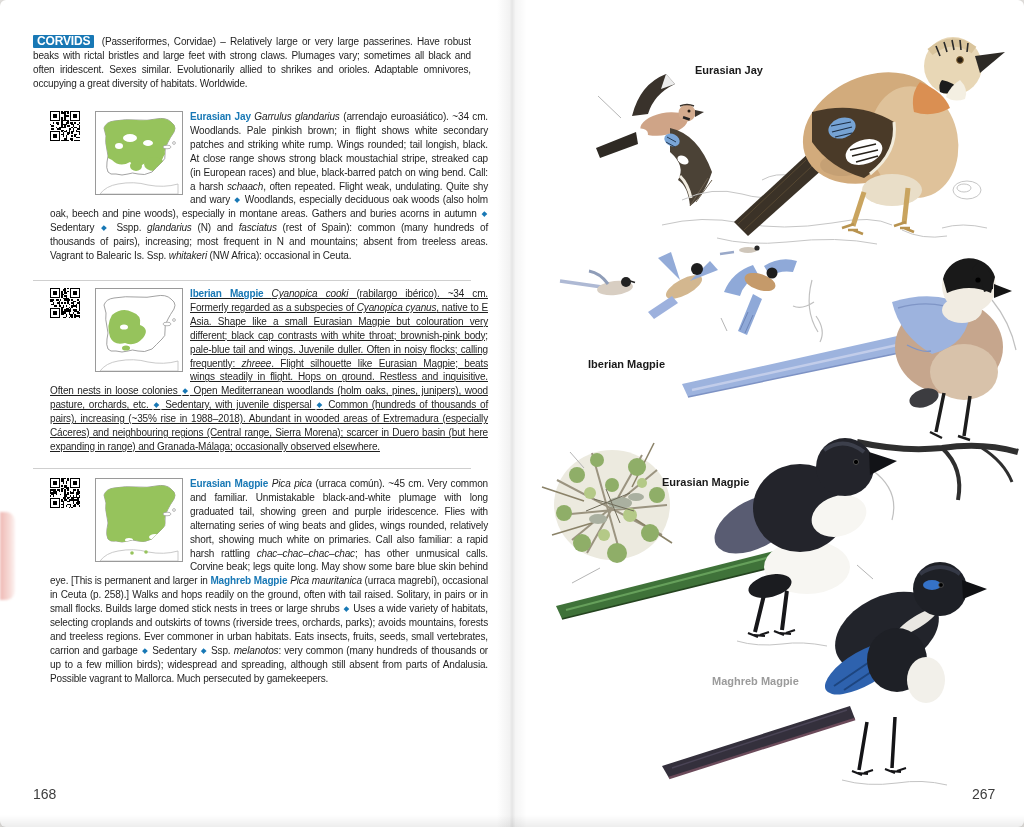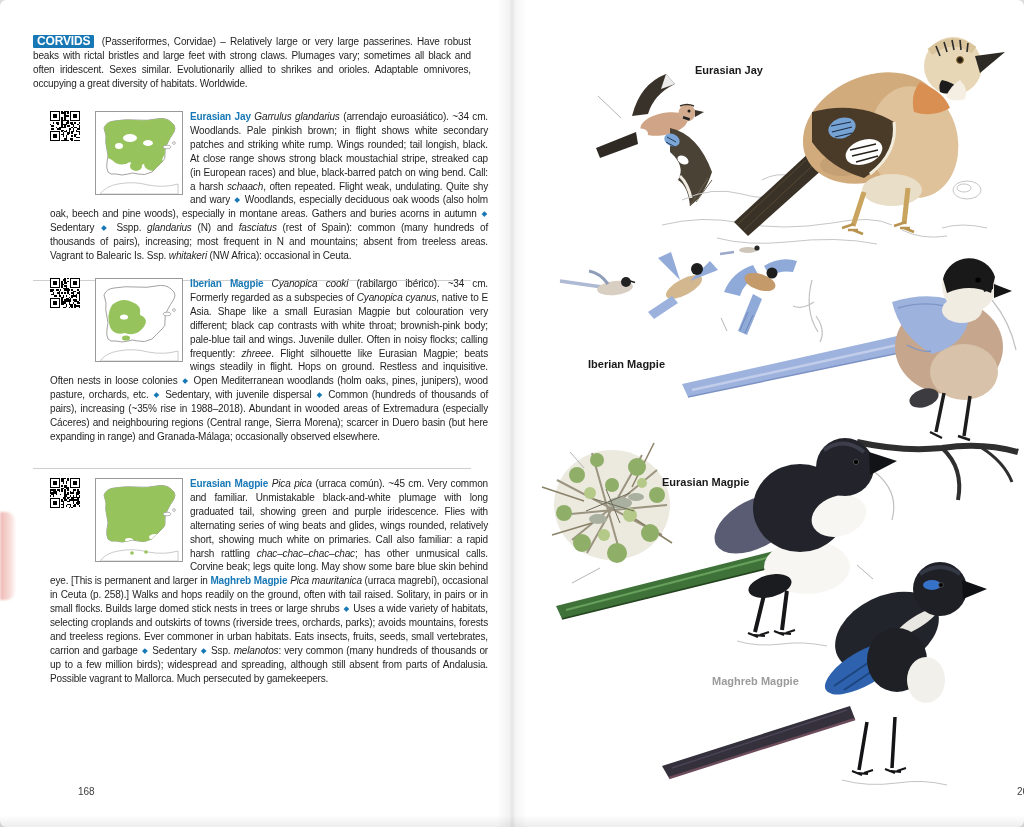--- a/index.html
+++ b/index.html
@@ -13,31 +13,31 @@
   
   .txt{margin:0;font-size:10px;line-height:13.9px;letter-spacing:-0.15px;text-align:justify;}
   .sg-p{}
   .sg-h{color:#1878b5;font-weight:bold;}
   .sg-i{font-style:italic;}
   .sg-d{color:#1878b5;font-size:7.5px;vertical-align:1px;padding:0 1px;}
   .badge{display:inline-block;background:#1878b5;color:#fff;font-weight:bold;
          font-size:12px;line-height:12px;padding:0 4px 1px;margin-right:3px;border-radius:1px;}
   .intro{position:absolute;left:33px;top:35px;width:438px;}
   .species{position:absolute;left:33px;width:438px;margin-left:17px;}
-  .sp1{top:110px;} .sp2{top:277px;} .sp3{top:477px;}
+  .sp1{top:110px;} .sp2{top:287px;text-decoration:underline;} .sp3{top:477px;}
   .media{float:left;width:130px;height:90px;margin:1px 10px 2px 0;display:flex;gap:15px;align-items:flex-start;}
   .qr{width:30px;height:30px;background:#fff;flex:0 0 30px;}
   .qr svg{width:100%;height:100%;display:block;}
   .map{width:86px;height:82px;border:1px solid #9a9a9a;background:#fff;box-sizing:content-box;}
   .map svg{width:86px;height:82px;display:block;}
   .rule{position:absolute;left:33px;width:438px;height:1px;background:#cfcfcf;}
   .rule1{top:280px;} .rule2{top:468px;}
   .tab-pink{position:absolute;left:0;top:512px;width:15px;height:88px;border-radius:0 9px 9px 0;
             background:linear-gradient(to right,#efb9b4,#f7dcd8 65%,#fdf4f3);filter:blur(1.2px);}
-  .pagenum{position:absolute;top:786px;font-size:10px;color:#3d3d3d;margin-left:45px;}
+  .pagenum{position:absolute;top:786px;font-size:14px;color:#3d3d3d;}
   .pn-left{left:33px;} .pn-right{left:972px;}
   
   .plate{position:absolute;left:512px;top:0;width:512px;height:827px;pointer-events:none;}
   .bird-label{position:absolute;font-size:11px;font-weight:bold;color:#1a1a1a;white-space:nowrap;}
   .lbl-jay{left:695px;top:64px;}
   .lbl-iberian{left:588px;top:358px;}
   .lbl-magpie{left:662px;top:476px;}
   .lbl-maghreb{left:712px;top:675px;color:#9b9b9b;}
 </style>
 </head>

